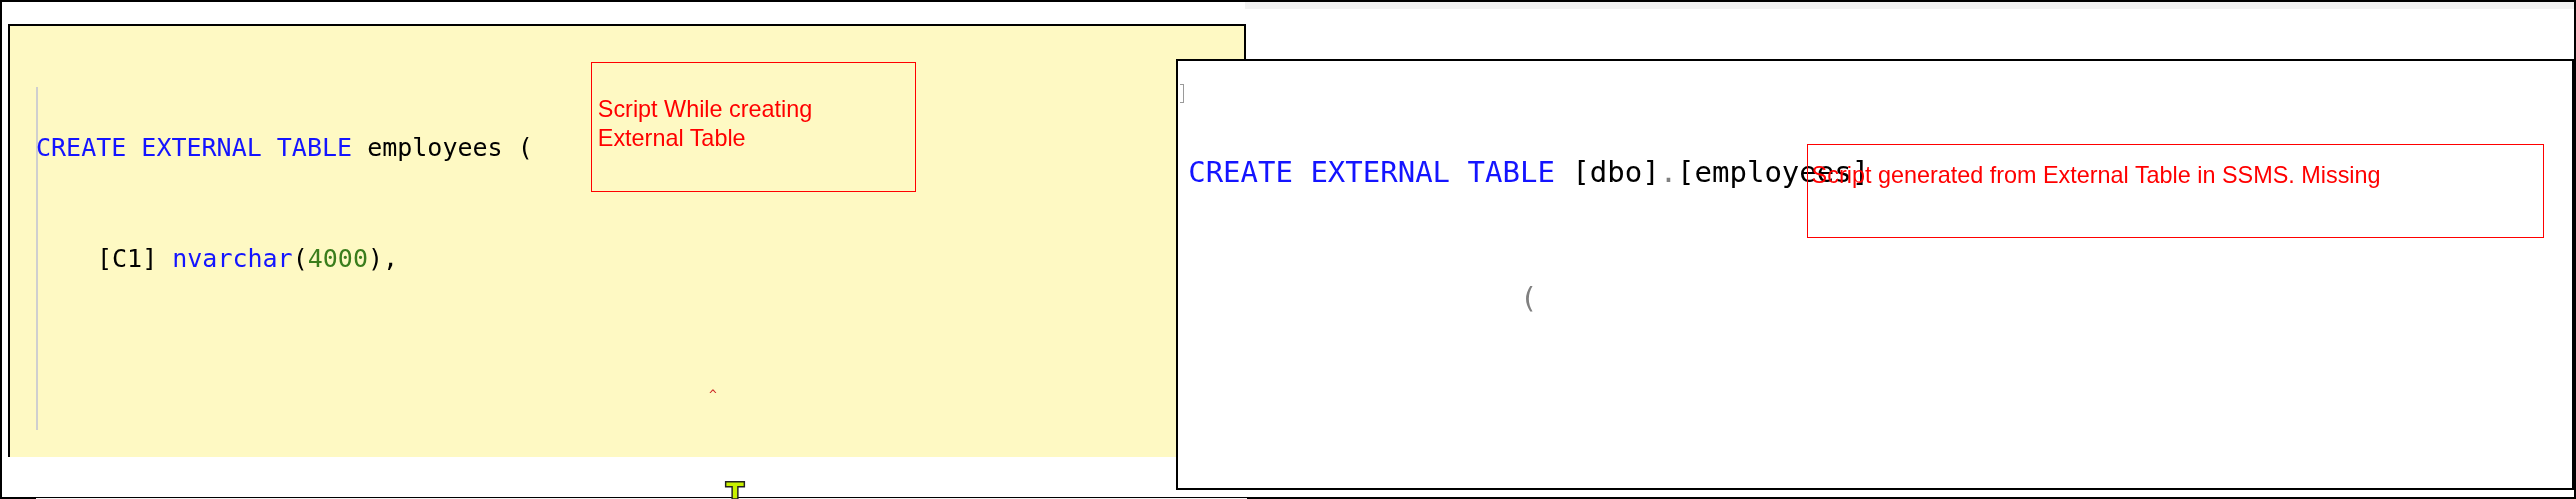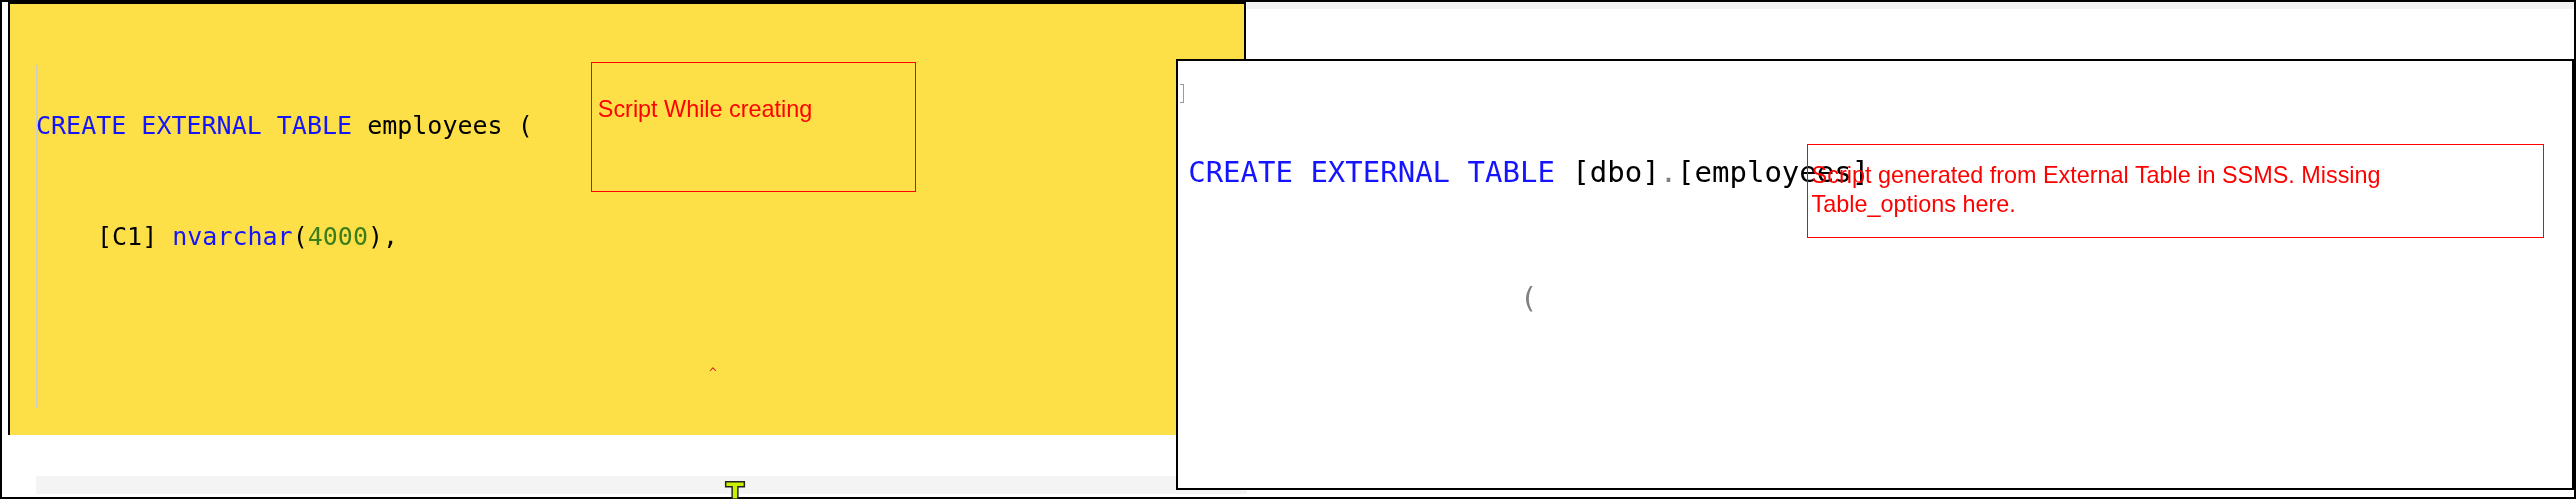--- a/index.html
+++ b/index.html
@@ -10,22 +10,22 @@
   }
   .outer-frame {
     position: absolute; left: 0; top: 0; width: 2576px; height: 499px;
     box-sizing: border-box; border: 2.2px solid #000; border-bottom: 2.2px solid #000;
   }
   .top-strip {
     position: absolute; left: 1245px; top: 2.2px; width: 1329px; height: 7.3px; background: #f1f1f1;
   }
   
   .panel-left {
-    position: absolute; left: 8px; top: 2px; width: 1238px; height: 433px;
-    box-sizing: border-box; border: 2.2px solid #000; border-bottom: none; background: #fde047;
+    position: absolute; left: 8px; top: 24px; width: 1238px; height: 433px;
+    box-sizing: border-box; border: 2.2px solid #000; border-bottom: none; background: #fef9c3;
   }
   .panel-left .gutter-line {
     position: absolute; left: 26px; top: 61px; width: 2.2px; height: 343px; background: #cfcfcf;
   }
   .panel-left .bottom-bar {
     position: absolute; left: 26px; top: 472px; width: 1211px; height: 17.5px; background: #f4f4f4;
   }
   .code-left {
     position: absolute; left: 26px; top: 29px;
     font-size: 25px; line-height: 37px; white-space: pre; color: #000;
@@ -94,33 +94,33 @@
   <div class="squiggle" style="left:699px; top:365px;">^</div>
   <div class="bottom-bar"></div>
 </div>
 
 <svg class="cursor-icon" viewBox="0 0 30 25">
   <path d="M2 1 H28 V8 H19 V25 H11 V8 H2 Z" fill="#c8f000" stroke="#222" stroke-width="2"></path>
 </svg>
 
 <div class="note note-left">
   <div>Script While creating</div>
+  <div>External Table</div>
 </div>
 
 <div class="panel-right">
   <div class="collapse-marker"></div>
   <div class="code-right">
     <div class="line"><span class="kw">CREATE EXTERNAL TABLE</span><span> </span><span>[dbo]</span><span class="punc">.</span><span>[employees]</span></div>
     <div class="line"><span class="punc">(</span></div>
     
     
     
     
     
     
   </div>
 </div>
 
 <div class="note note-right">
   <div>Script generated from External Table in SSMS. Missing</div>
-  <div>Table_options here.</div>
 </div>
 
 
 </body></html>

